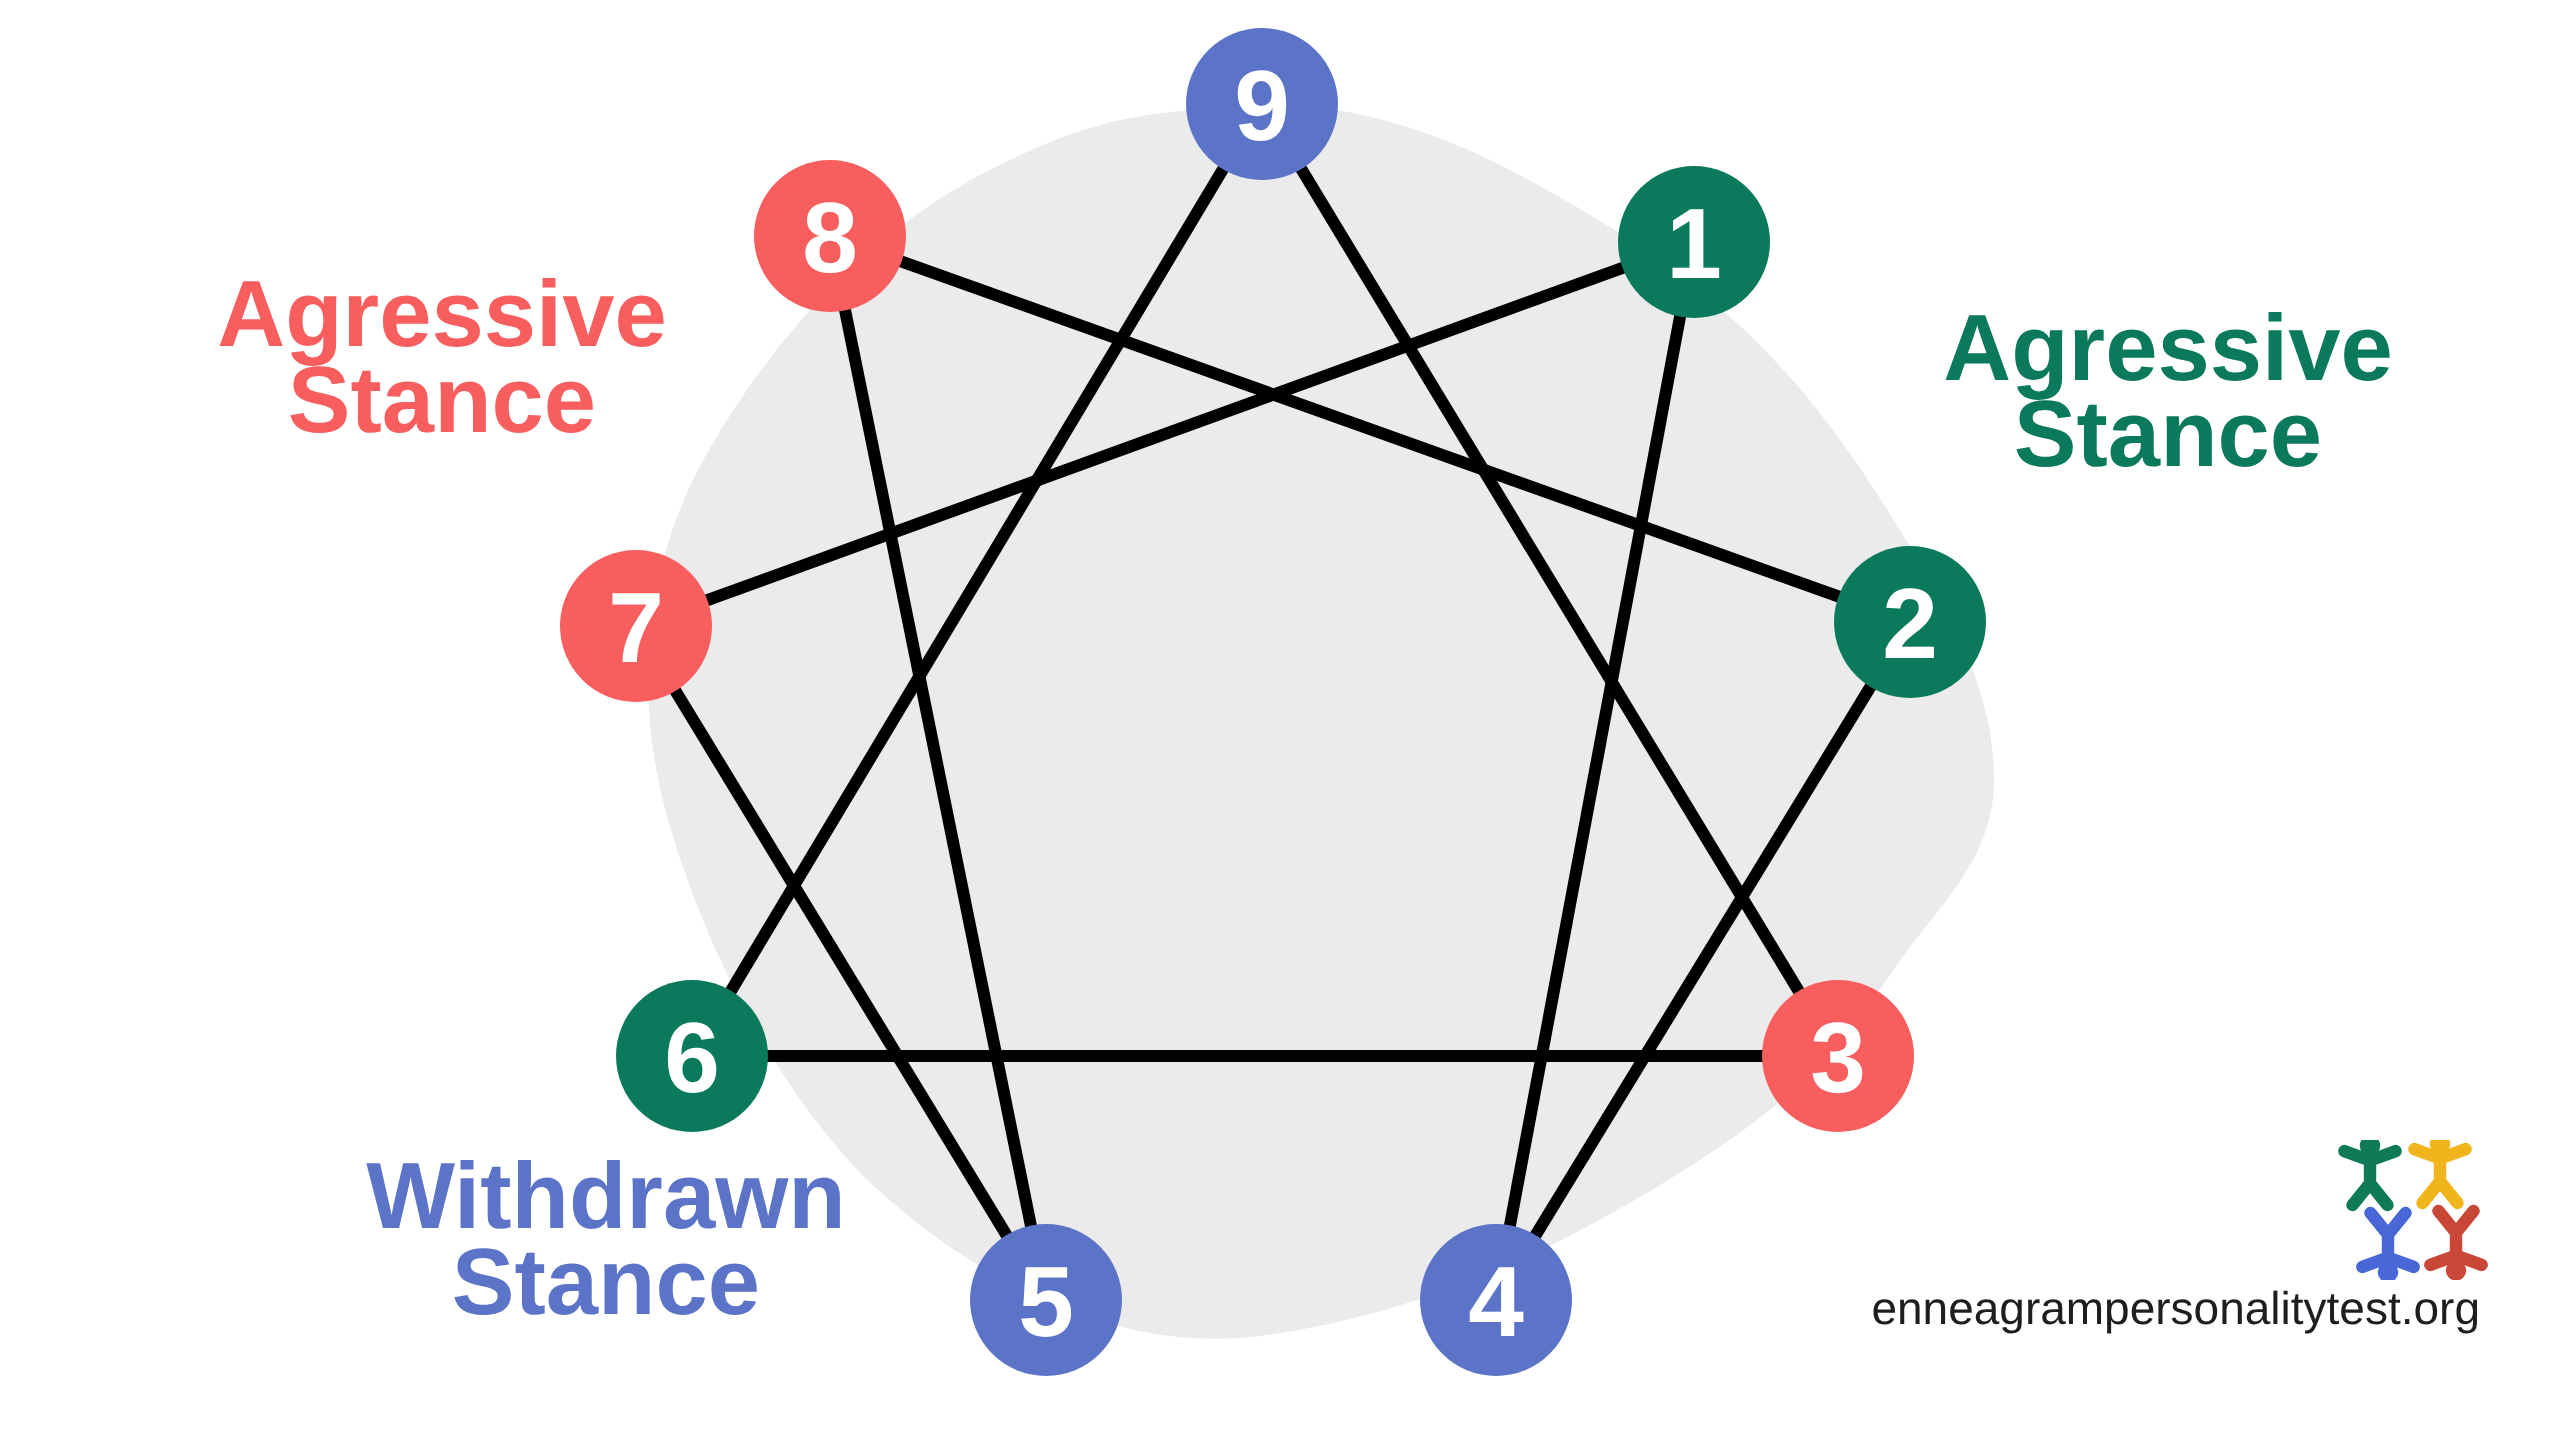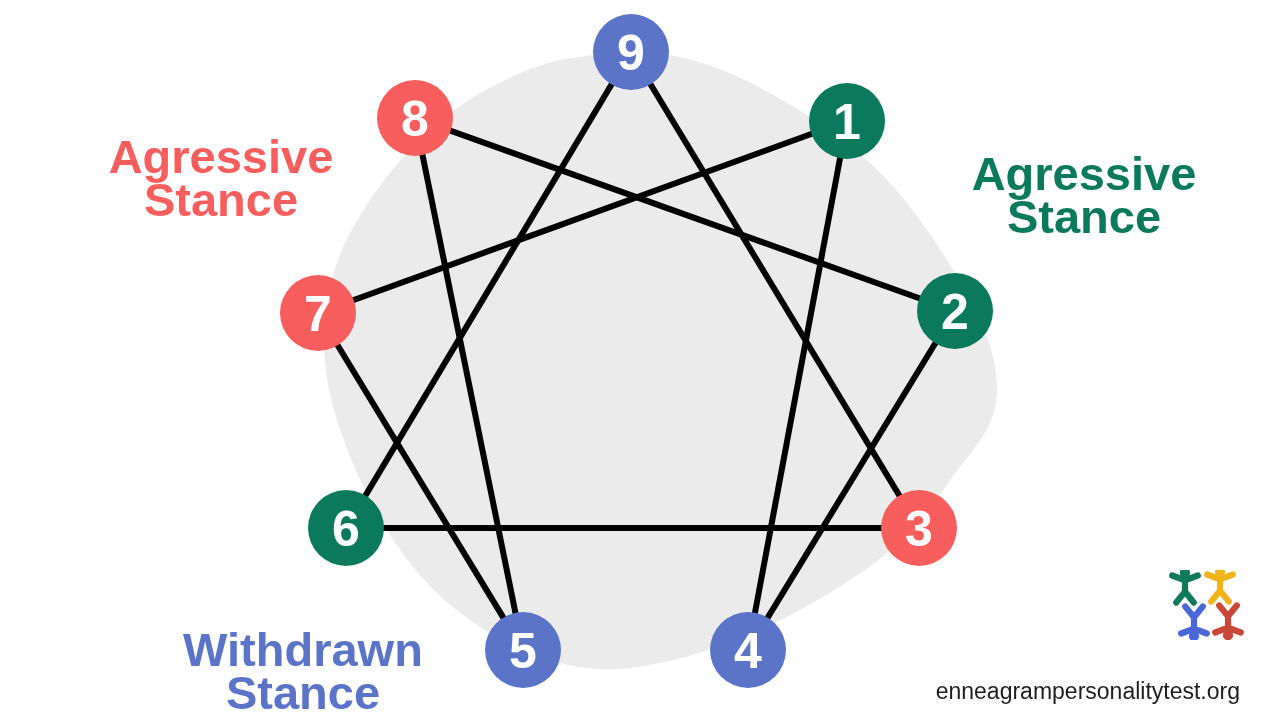--- a/index.html
+++ b/index.html
@@ -13,25 +13,25 @@
     font-family:"Liberation Sans",sans-serif;
     font-weight:700;font-size:50px;
   }
   .stance-label{
     position:absolute;transform:translateX(-50%);
     font-weight:700;font-size:47px;line-height:43px;
     text-align:center;white-space:nowrap;letter-spacing:0px;
   }
   .stance-label.aggressive{left:221px;top:135px;}
   .stance-label.dependent{left:1084px;top:152px;}
-  .stance-label.withdrawn{left:303px;top:628px;}
+  .stance-label.withdrawn{left:303px;top:576px;}
   .footer-logo{position:absolute;left:1164px;top:570px;width:84px;height:70px;}
   .footer-site{
     position:absolute;right:40px;top:641px;
-    font-size:23px;font-weight:400;color:#1e1e1e;white-space:nowrap;margin-top:37px;
+    font-size:23px;font-weight:400;color:#1e1e1e;white-space:nowrap;
   }
 </style>
 </head>
 <body>
 
 <div class="stage">
 
   <svg class="diagram-svg" viewBox="0 0 1280 720">
     <path d="M 595 55
              C 650 46, 706 57, 768 92

